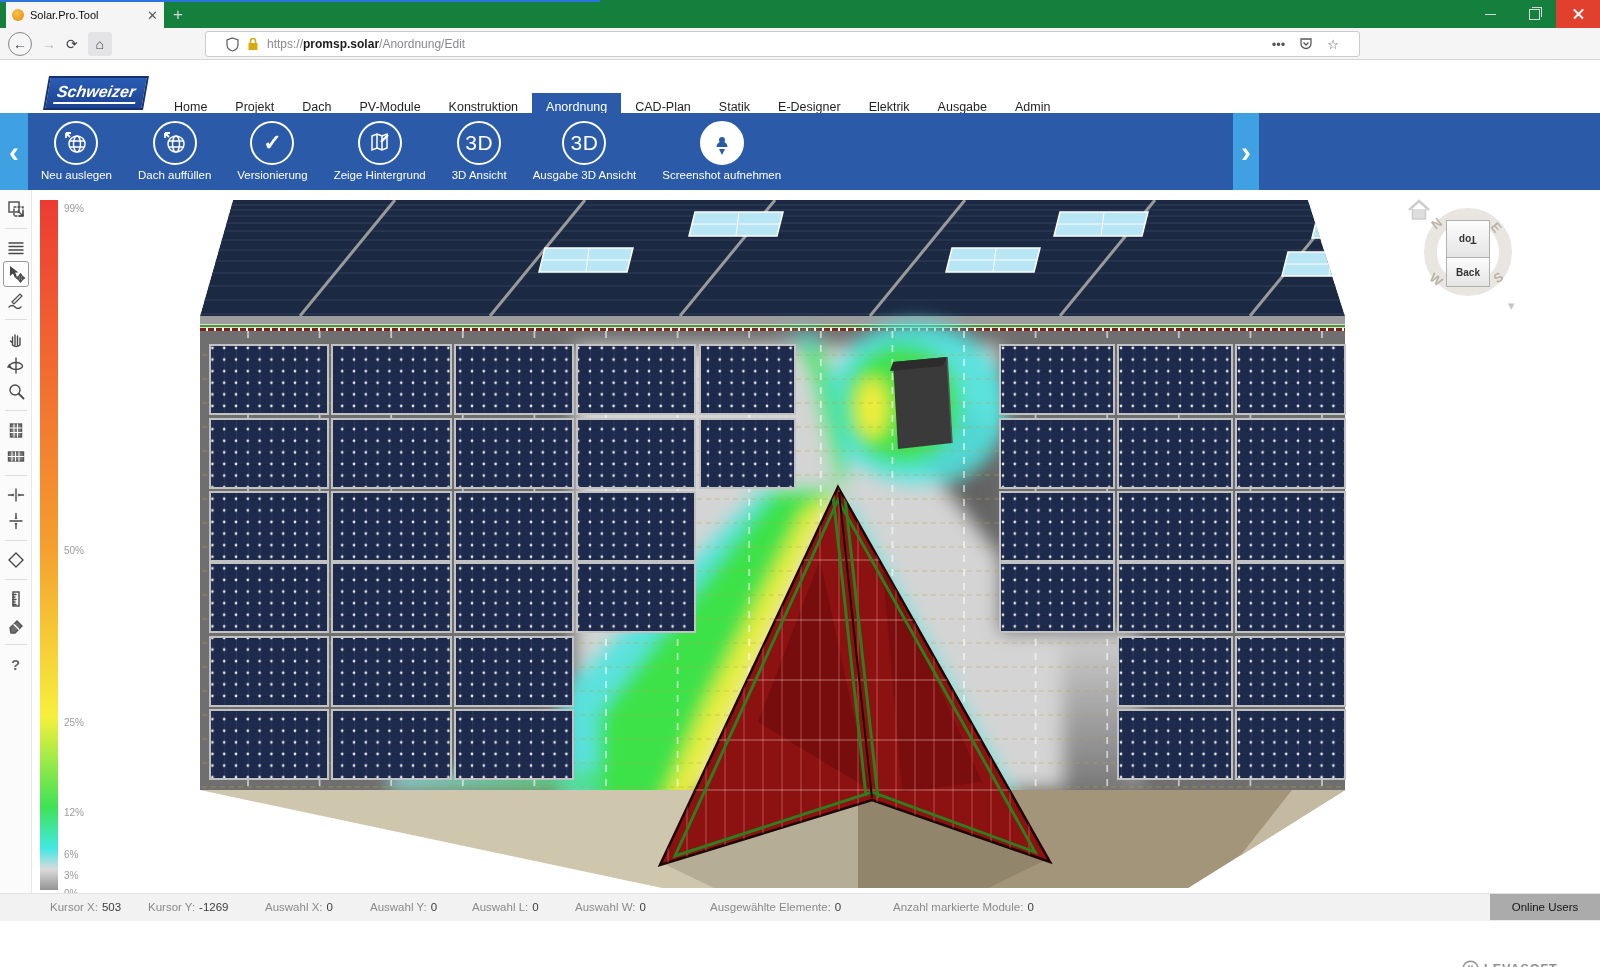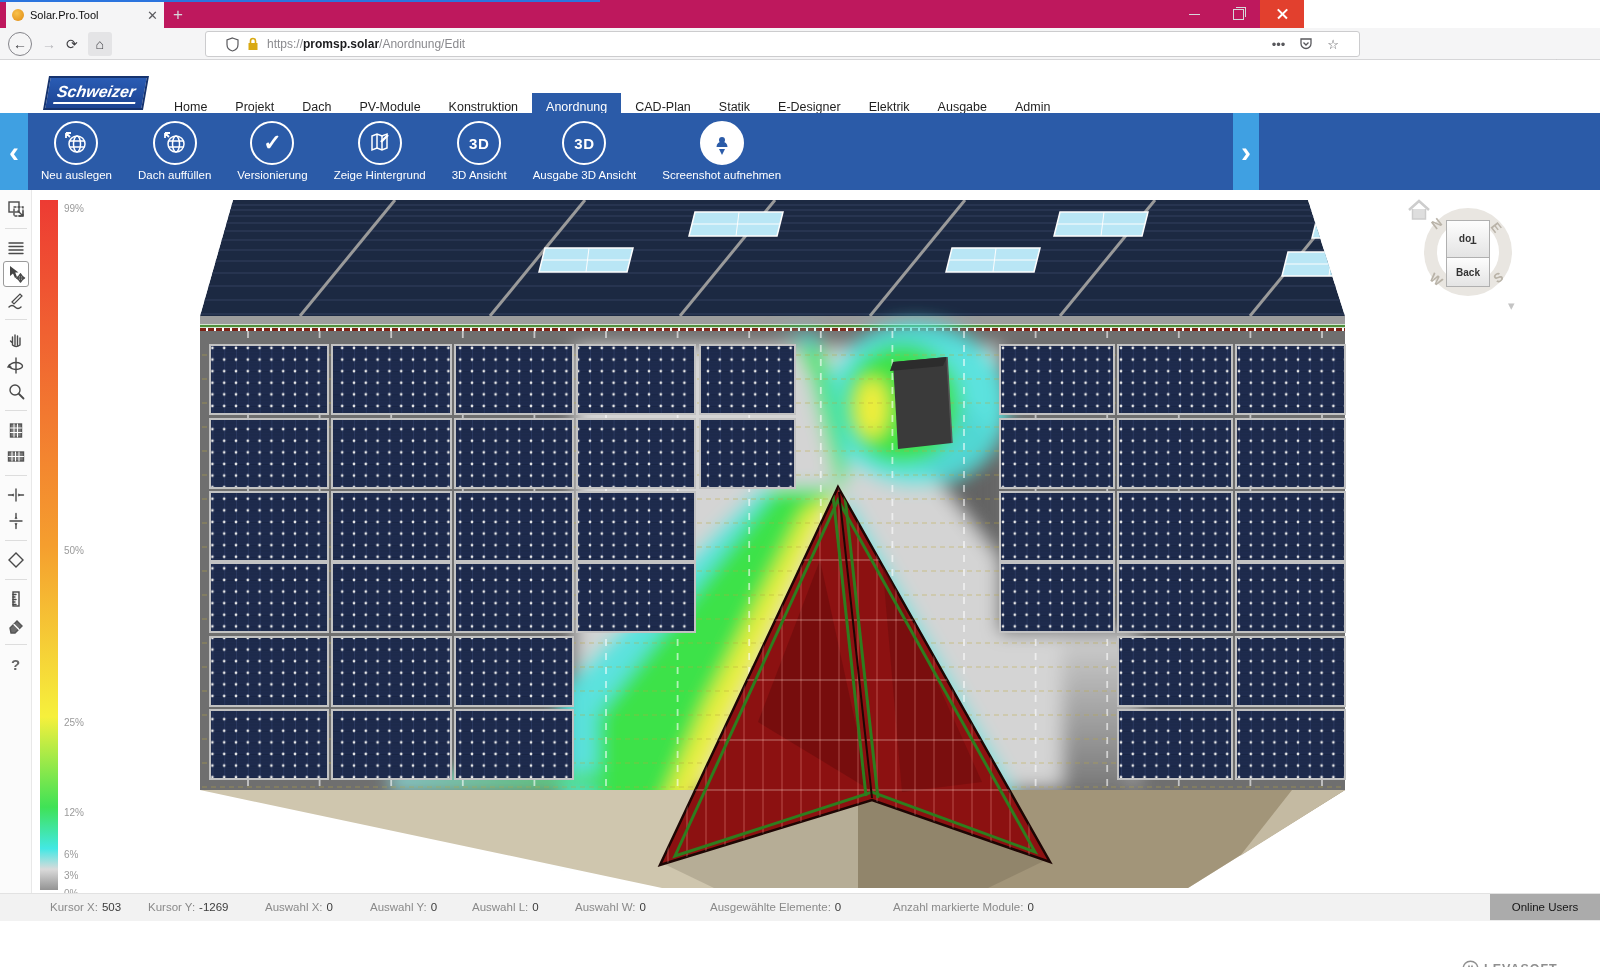--- a/index.html
+++ b/index.html
@@ -1,18 +1,18 @@
 <!DOCTYPE html>
 <html><head>
 <meta charset="utf-8">
 <style>
   html,body{margin:0;padding:0;background:#fff;font-family:"Liberation Sans",sans-serif;}
   #app{position:relative;width:1600px;height:967px;overflow:hidden;background:#fff;}
   
-  #titlebar{position:absolute;left:0;top:0;width:1304px;height:28px;background:#be185d;}
+  #titlebar{position:absolute;left:0;top:0;width:1600px;height:28px;background:#15803d;}
   #accentline{position:absolute;left:0;top:0;width:600px;height:2px;background:#2b74de;}
   #tab{position:absolute;left:6px;top:2px;width:158px;height:26px;background:#f5f5f6;display:flex;align-items:center;padding:0 6px;box-sizing:border-box;}
   #tab .fav{width:12px;height:12px;border-radius:50%;background:radial-gradient(circle at 40% 35%,#f8c14a,#e08a12);margin-right:6px;flex:none;}
   #tab .ttl{font-size:11px;color:#0c0c0d;flex:1;white-space:nowrap;overflow:hidden;}
   #tab .tclose{color:#5a5a5e;font-size:13px;margin-left:4px;line-height:1;}
   #newtab{position:absolute;left:173px;top:3px;color:#d7d7db;font-size:17px;line-height:24px;}
   .wbtns{position:absolute;right:0;top:0;height:28px;display:flex;}
   .wbtn{width:44px;height:28px;display:flex;align-items:center;justify-content:center;}
   .wbtn .mini{width:11px;height:1px;background:#d7d7db;}
   .wbtn .rest{width:9px;height:9px;border:1px solid #d7d7db;position:relative;}
@@ -41,21 +41,21 @@
   .mitem.active{background:#2b5ba8;color:#fff;}
   
   #bluebar{position:absolute;left:0;top:113px;width:1600px;height:77px;background:#2b5ba8;}
   .bstrip{position:absolute;top:0;width:28px;height:77px;background:#3fa0e2;color:#fff;display:flex;align-items:center;justify-content:center;font-size:30px;font-weight:bold;}
   #bstripL{left:0;} #bstripR{left:1233px;width:26px;}
   #bbuttons{position:absolute;left:28px;top:0;height:77px;display:flex;align-items:flex-start;}
   .bbtn{display:flex;flex-direction:column;align-items:center;padding:8px 13px 0;color:#fff;}
   .bbtn .circ{width:44px;height:44px;border:2.4px solid #fff;border-radius:50%;display:flex;align-items:center;justify-content:center;box-sizing:border-box;}
   .bbtn .circ.fill{background:#fff;}
   .bbtn .lab{font-size:11.5px;margin-top:4px;white-space:nowrap;}
-  .bbtn .threed{font-size:15px;font-weight:bold;letter-spacing:0.5px;text-align:right;}
+  .bbtn .threed{font-size:21px;font-weight:normal;letter-spacing:0.5px;text-align:right;}
   .bbtn .chk{font-size:22px;font-weight:bold;}
   .randbox{width:18px;height:18px;border:2px dashed #fff;display:flex;align-items:center;justify-content:center;}
   .randbox i{display:block;width:7px;height:7px;border:2px solid #fff;}
   #infopanel{position:absolute;left:1259px;top:113px;width:341px;height:77px;background:#b5b5b5;box-sizing:border-box;padding:4px 0 0 6px;overflow:hidden;}
   .irow{display:flex;font-size:11.5px;line-height:14.2px;}
   .irow .il{width:146px;color:#3e6cc0;display:flex;align-items:center;gap:4px;}
   .irow .iv{color:#4b7ad0;}
   #gearbtn{position:absolute;left:1536px;top:139px;width:30px;height:32px;background:#ef8807;display:flex;align-items:center;justify-content:center;}
   
   #canvas{position:absolute;left:0;top:190px;width:1600px;height:703px;background:#fff;}

